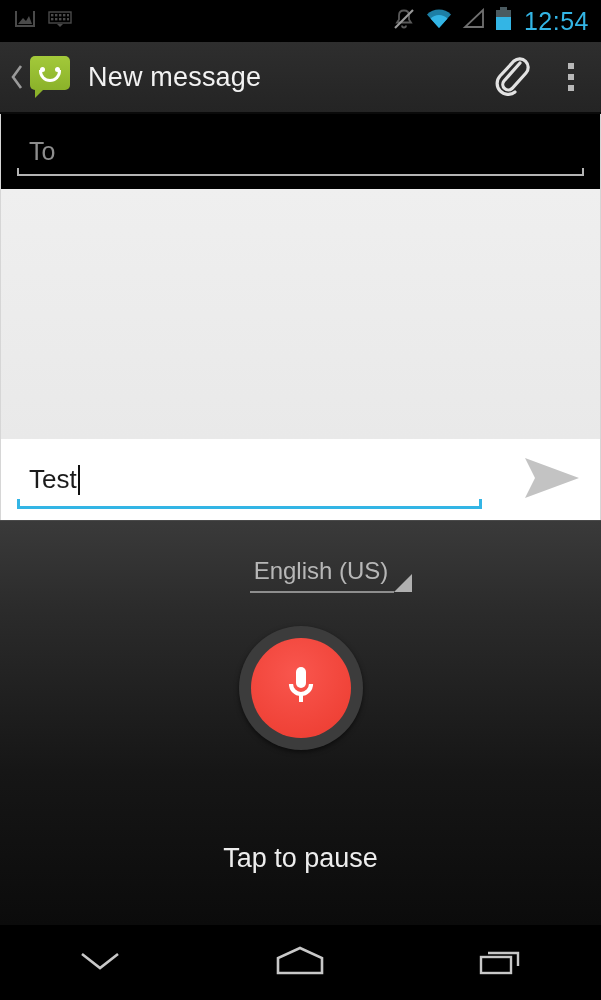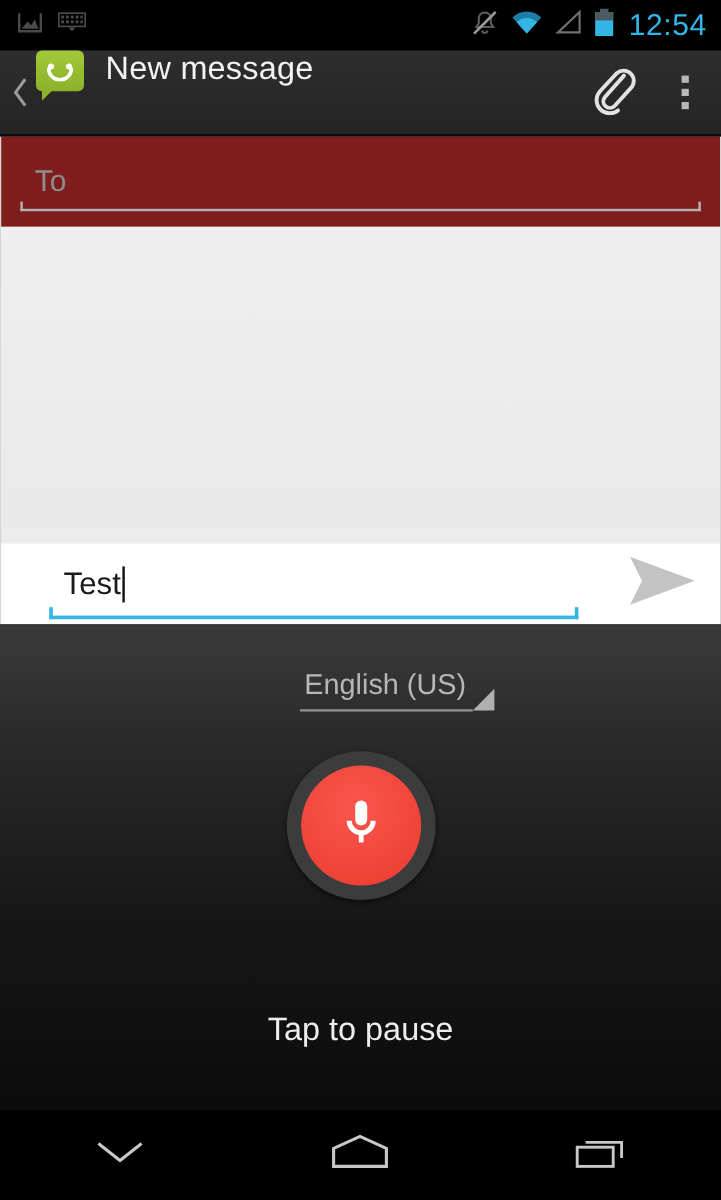--- a/index.html
+++ b/index.html
@@ -28,21 +28,21 @@
     color: #33b5e5; font-size: 25px; letter-spacing: .5px;
     font-family: "Liberation Sans", sans-serif; padding-left: 3px;
   }
 
   
   .actionbar {
     position: absolute; top: 42px; left: 0;
     width: 601px; height: 72px;
     background: linear-gradient(#2e2e2e, #242424);
     border-bottom: 2px solid #0a0a0a;
-    display: flex; 
+    display: flex; align-items: center;
   }
   .back-chevron {
     width: 22px; margin-left: 6px; display: flex;
     align-items: center; justify-content: center;
   }
   .app-icon { margin-left: 2px; width: 42px; height: 42px; position: relative; }
   .bubble {
     width: 40px; height: 34px; border-radius: 5px;
     background: linear-gradient(#a3c93a, #8bb22a);
     position: relative;
@@ -79,21 +79,21 @@
 
   
   .content {
     position: absolute; top: 114px; left: 0;
     width: 601px; height: 406px;
     background: #ececec;
     border-left: 1px solid #d6d6d6;
     border-right: 1px solid #d6d6d6;
   }
   .to-area {
-    height: 75px; background: #7f1d1d;
+    height: 75px; background: #000000;
     display: flex; align-items: center;
   }
   .to-field {
     margin: 0 16px; flex: 1; position: relative; height: 60px;
     display: flex; align-items: center;
   }
   .to-placeholder { color: #8d8d8d; font-size: 25px; padding-left: 12px; }
   .underline-grey {
     position: absolute; left: 0; right: 0; bottom: 6px; height: 2px;
     background: #b4b4b4;
@@ -105,22 +105,22 @@
   .underline-grey:before { left: 0; }
   .underline-grey:after { right: 0; }
 
   .thread {
     height: 250px;
     background: linear-gradient(#efefef, #e9e9e9);
   }
 
   .compose-row {
     position: absolute; bottom: 0; left: 0; right: 0;
-    height: 67px; background: #ffffff;
-    display: flex; align-items: center; padding-left: 24px;
+    height: 81px; background: #ffffff;
+    display: flex; align-items: center;
   }
   .compose-field {
     margin-left: 16px; flex: 1; position: relative; height: 62px;
     display: flex; align-items: center;
   }
   .compose-text {
     color: #1b1b1b; font-size: 26px; padding-left: 12px; position: relative;
   }
   .caret {
     display: inline-block; width: 2px; height: 30px;

